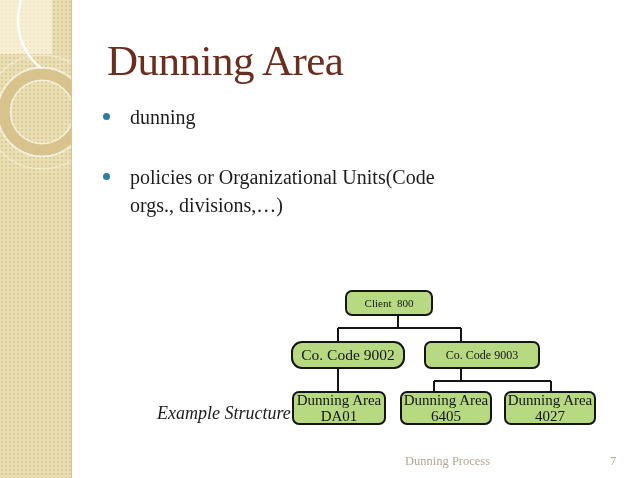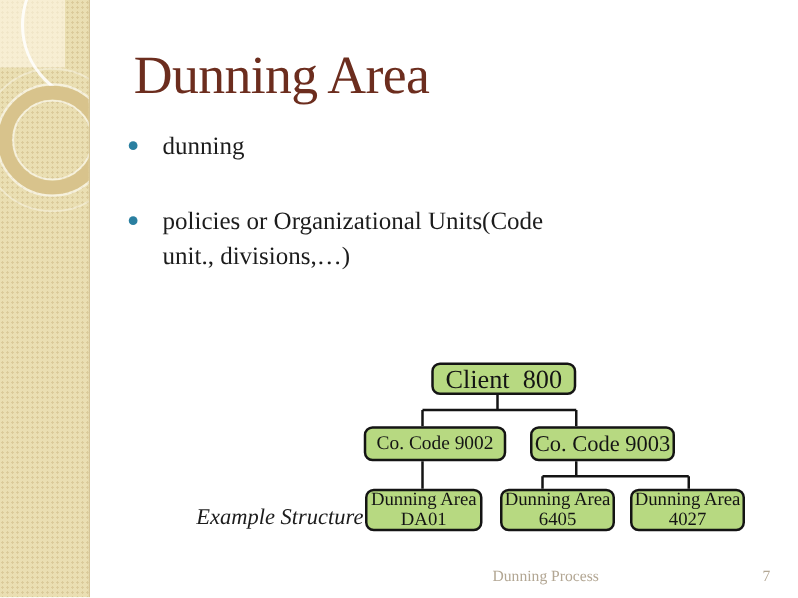--- a/index.html
+++ b/index.html
@@ -37,38 +37,38 @@
     background:#2a7fa0;
   }
   .bullets li span.line{display:block;white-space:nowrap;}
   
   .example-label{
     position:absolute;left:157px;top:403px;font-size:18px;font-style:italic;
     color:#1c1c1c;white-space:nowrap;z-index:1;
   }
   
   .footer-text{
-    position:absolute;left:394px;top:454px;font-size:12.5px;color:#b3a794;
+    position:absolute;left:405px;top:454px;font-size:12.5px;color:#b3a794;
     white-space:nowrap;z-index:1;
   }
   .page-number{
     position:absolute;left:610px;top:454px;font-size:12.5px;color:#b3a794;z-index:1;
   }
   
   .connectors{position:absolute;left:0;top:0;z-index:2;pointer-events:none;}
   .node{
     position:absolute;box-sizing:border-box;z-index:3;
     background:#b7d981;border:2px solid #141414;border-radius:7px;
     display:flex;flex-direction:column;align-items:center;justify-content:center;
     color:#141414;text-align:center;
   }
   .node .lbl{white-space:pre;line-height:16px;}
-  .node-client{left:345px;top:290px;width:116px;height:26px;font-size:21px;}
-  .node-cc-left{left:291px;top:341px;width:114px;height:28px;font-size:15.5px;}
-  .node-cc-right{left:424px;top:341px;width:116px;height:28px;font-size:18px;}
+  .node-client{left:345px;top:290px;width:88px;height:26px;font-size:11px;}
+  .node-cc-left{left:291px;top:341px;width:114px;height:28px;font-size:15.5px;border-radius:11px;}
+  .node-cc-right{left:424px;top:341px;width:116px;height:28px;font-size:12px;}
   .node-da{width:94px;height:34px;font-size:15px;top:391px;}
   .node-da1{left:292px;}
   .node-da2{left:400px;width:92px;}
   .node-da3{left:504px;width:92px;}
 </style>
 </head>
 <body>
 
 <div class="slide">
 
@@ -86,21 +86,21 @@
   <div class="title">Dunning Area</div>
 
   <ul class="bullets">
     <li>
       <span class="dot"></span>
       <span class="line">dunning</span>
     </li>
     <li>
       <span class="dot"></span>
       <span class="line">policies or Organizational Units(Code</span>
-      <span class="line">unit., divisions,…)</span>
+      <span class="line">orgs., divisions,…)</span>
     </li>
   </ul>
 
   <div class="example-label">Example Structure</div>
 
   <svg class="connectors" width="638" height="478" viewBox="0 0 638 478">
     <g stroke="#141414" stroke-width="2" fill="none">
       <path d="M398 315 V328"></path>
       <path d="M338 328 H461"></path>
       <path d="M338 328 V341"></path>

